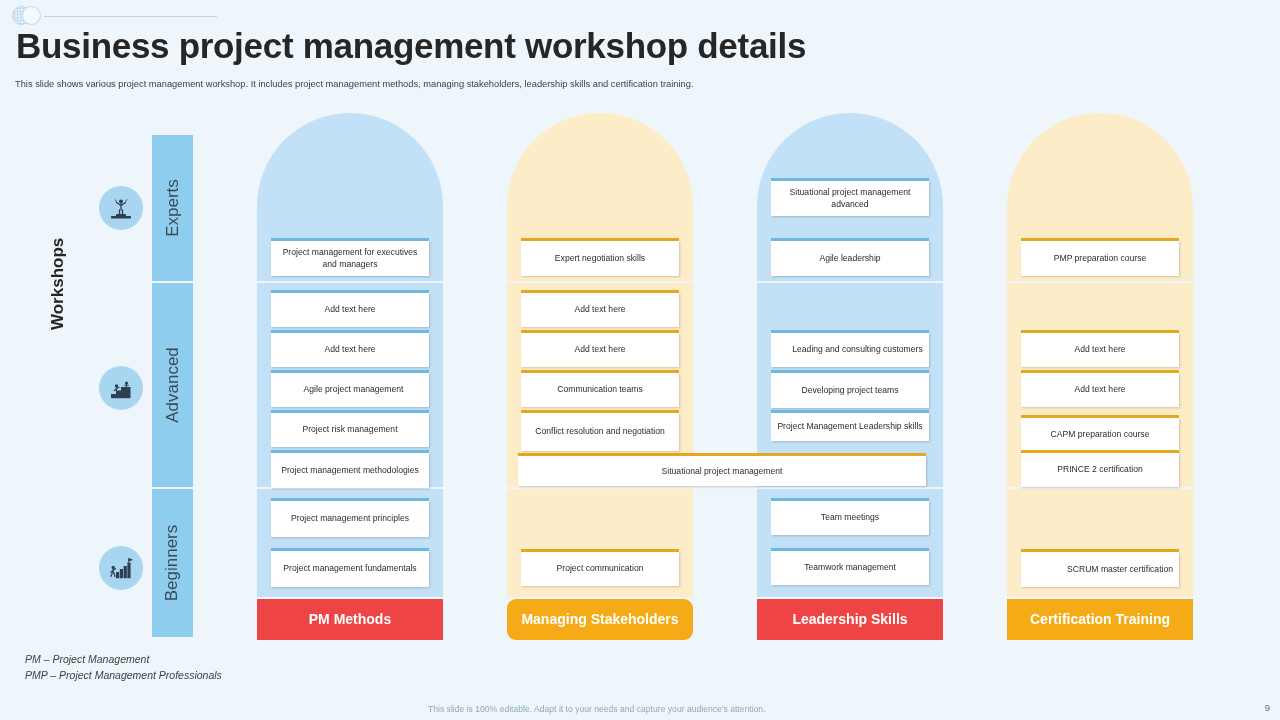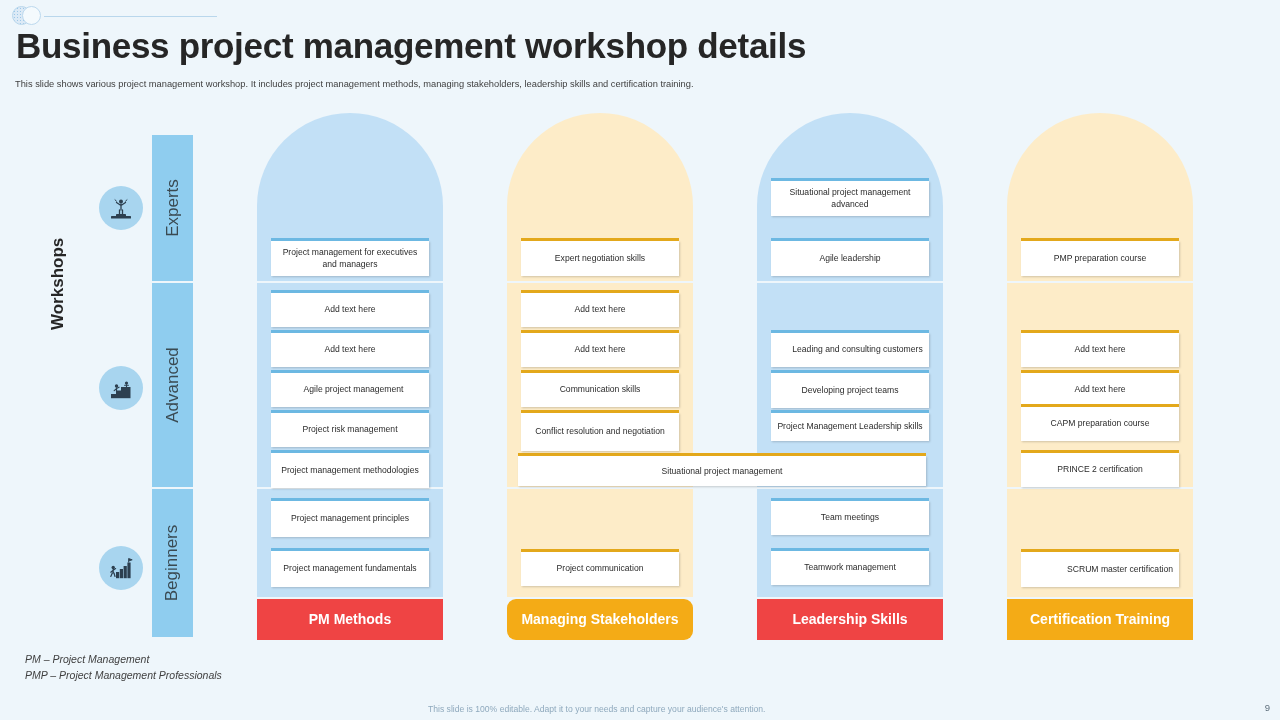--- a/index.html
+++ b/index.html
@@ -234,31 +234,31 @@
 <div class="card bt-blue" style="position: absolute; left: 271px; top: 333px; height: 34px;">Add text here</div>
 <div class="card bt-blue" style="position: absolute; left: 271px; top: 373px; height: 34px; padding-left: 12px;">Agile project management</div>
 <div class="card bt-blue" style="position: absolute; left: 271px; top: 413px; height: 34px;">Project risk management</div>
 <div class="card bt-blue" style="position: absolute; left: 271px; top: 453px; height: 35px;">Project management methodologies</div>
 <div class="card bt-blue" style="position: absolute; left: 271px; top: 501px; height: 36px;">Project management principles</div>
 <div class="card bt-blue" style="position: absolute; left: 271px; top: 551px; height: 36px;">Project management fundamentals</div>
 <div class="col-foot blue" style="left: 257px; top: 599px;">PM Methods</div>
 <div class="card bt-amber" style="position: absolute; left: 521px; top: 241px; height: 35px;">Expert negotiation skills</div>
 <div class="card bt-amber" style="position: absolute; left: 521px; top: 293px; height: 34px;">Add text here</div>
 <div class="card bt-amber" style="position: absolute; left: 521px; top: 333px; height: 34px;">Add text here</div>
-<div class="card bt-amber" style="position: absolute; left: 521px; top: 373px; height: 34px;">Communication skills</div>
+<div class="card bt-amber" style="position: absolute; left: 521px; top: 373px; height: 34px;">Communication teams</div>
 <div class="card bt-amber" style="position: absolute; left: 521px; top: 413px; height: 38px;">Conflict resolution and negotiation</div>
 <div class="card bt-amber" style="position: absolute; left: 521px; top: 552px; height: 34px;">Project communication</div>
 <div class="col-foot amber" style="left: 507px; top: 599px; border-radius: 9px;">Managing Stakeholders</div>
 <div class="card bt-blue" style="position: absolute; left: 771px; top: 181px; height: 35px;">Situational project management advanced</div>
 <div class="card bt-blue" style="position: absolute; left: 771px; top: 241px; height: 35px;">Agile leadership</div>
 <div class="card bt-blue" style="position: absolute; left: 771px; top: 333px; height: 34px; padding-left: 20px;">Leading and consulting customers</div>
 <div class="card bt-blue" style="position: absolute; left: 771px; top: 373px; height: 35px;">Developing project teams</div>
 <div class="card bt-blue" style="position: absolute; left: 771px; top: 413px; height: 28px;">Project Management Leadership skills</div>
 <div class="card bt-blue" style="position: absolute; left: 771px; top: 501px; height: 34px;">Team meetings</div>
 <div class="card bt-blue" style="position: absolute; left: 771px; top: 551px; height: 34px;">Teamwork management</div>
 <div class="col-foot blue" style="left: 757px; top: 599px;">Leadership Skills</div>
 <div class="card bt-amber" style="position: absolute; left: 1021px; top: 241px; height: 35px;">PMP preparation course</div>
 <div class="card bt-amber" style="position: absolute; left: 1021px; top: 333px; height: 34px;">Add text here</div>
 <div class="card bt-amber" style="position: absolute; left: 1021px; top: 373px; height: 34px;">Add text here</div>
-<div class="card bt-amber" style="position: absolute; left: 1021px; top: 407px; height: 34px;">CAPM preparation course</div>
+<div class="card bt-amber" style="position: absolute; left: 1021px; top: 418px; height: 34px;">CAPM preparation course</div>
 <div class="card bt-amber" style="position: absolute; left: 1021px; top: 453px; height: 34px;">PRINCE 2 certification</div>
 <div class="card bt-amber" style="position: absolute; left: 1021px; top: 552px; height: 35px; padding-left: 45px;">SCRUM master certification</div>
 <div class="col-foot amber" style="left: 1007px; top: 599px;">Certification Training</div>
 
 </body></html>

